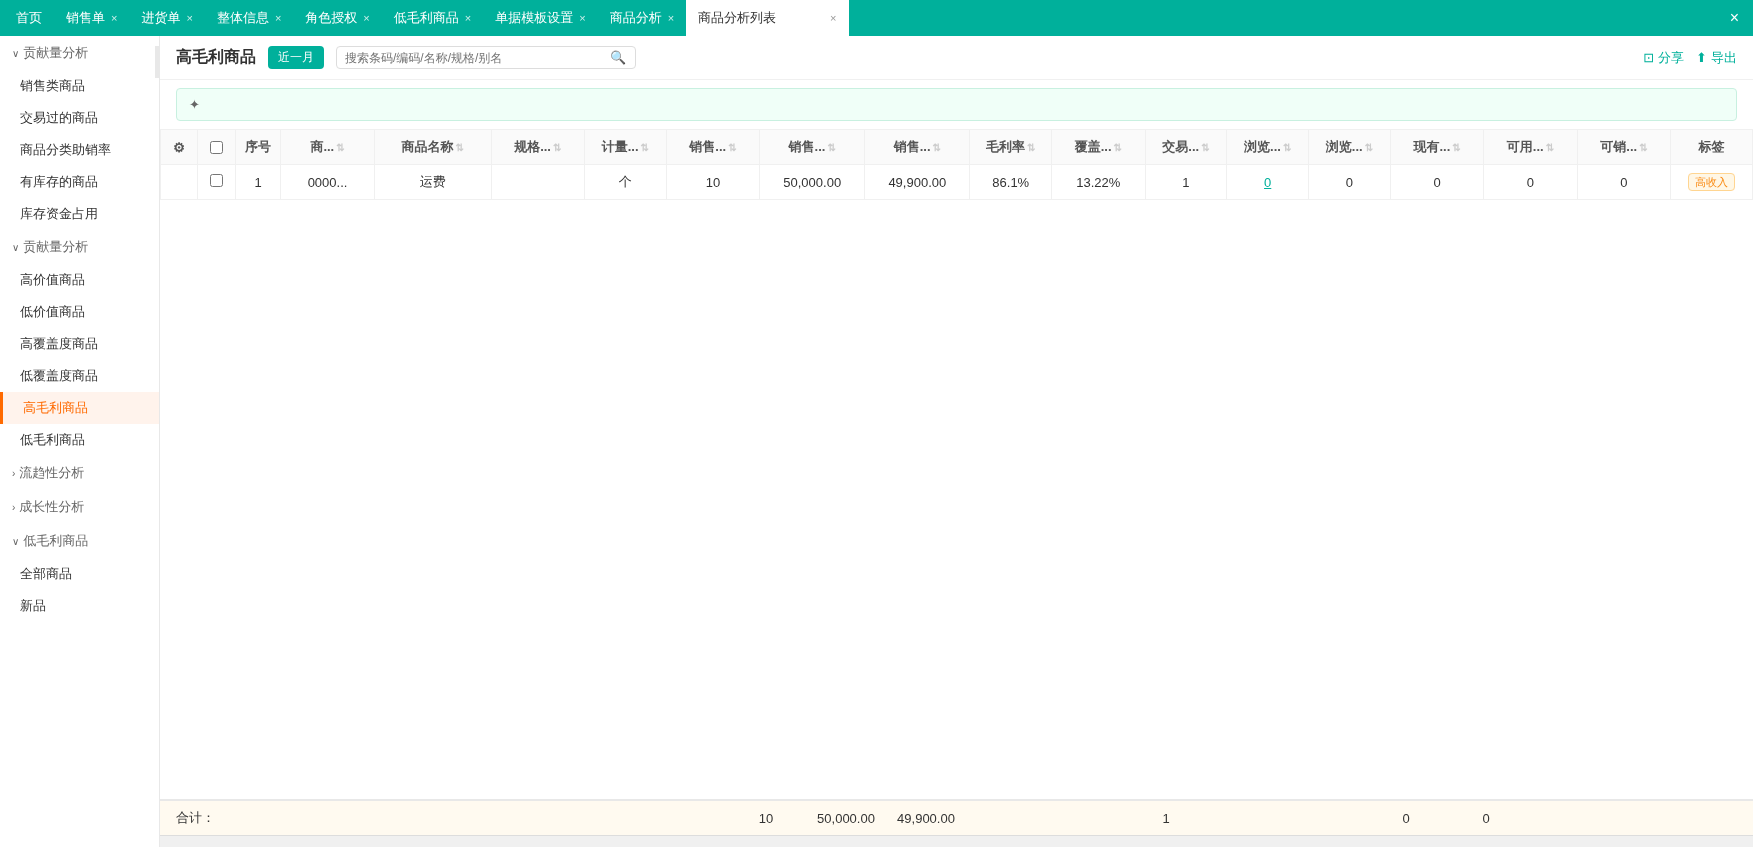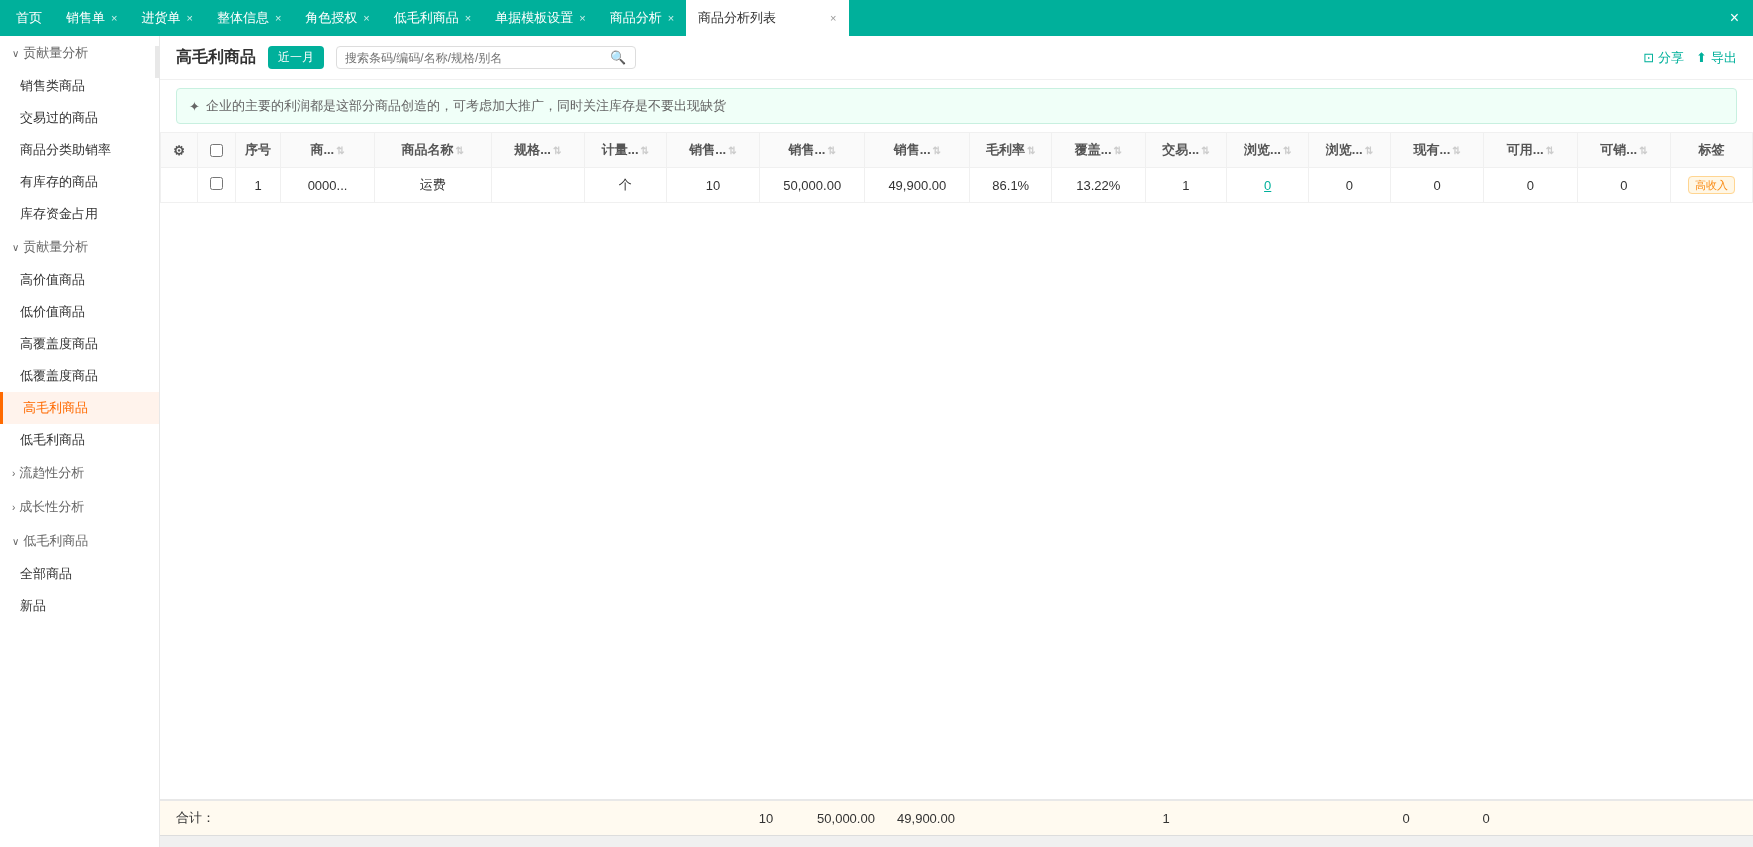--- a/index.html
+++ b/index.html
@@ -371,21 +371,20 @@
         </div>
         <div class="header-action-btn">
           <span>⬆</span>
           <span>导出</span>
         </div>
       </div>
     </div>
 
     <div class="info-banner">
       <span>✦</span>
-      <span>企业的主要的利润都是这部分商品创造的，可考虑加大推广，同时关注库存是不要出现缺货</span>
     </div>
 
     <div class="table-container">
       <table>
         <thead>
           <tr>
             <th style="width:32px">
               <div class="th-inner">⚙</div>
             </th>
             <th style="width:32px">

